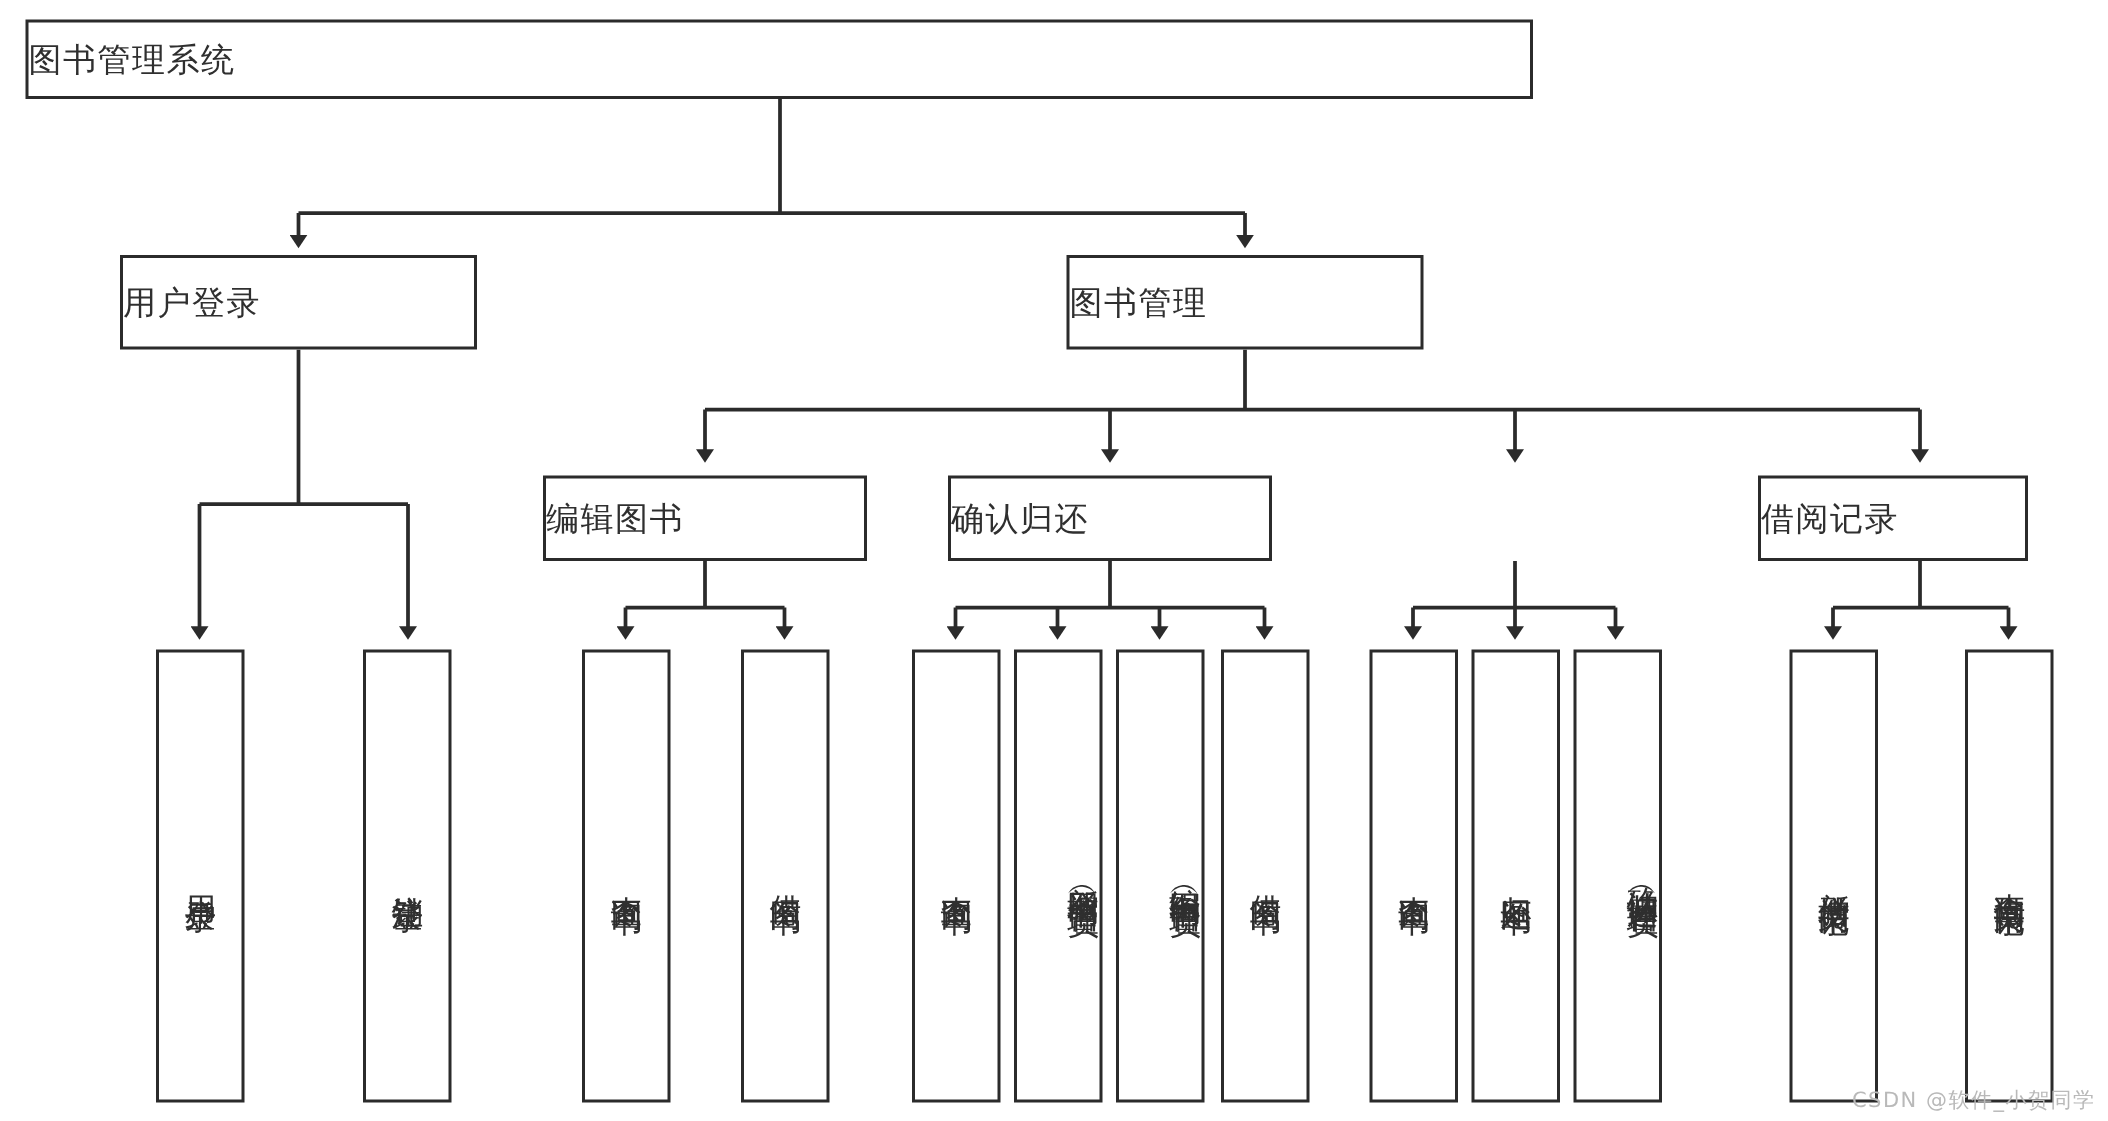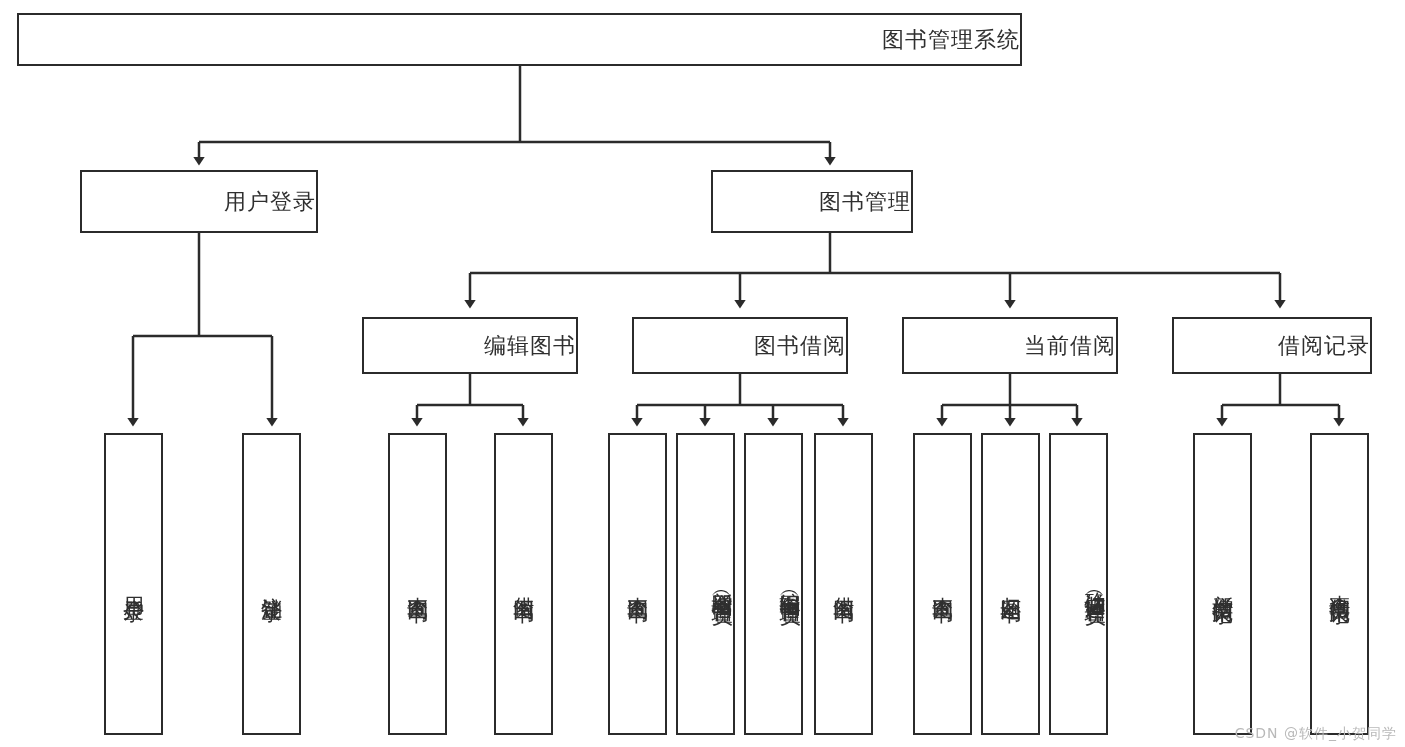--- a/index.html
+++ b/index.html
@@ -13,21 +13,21 @@
   #canvas{position:relative;width:1405px;height:747px;background:#fff;}
   #edges{position:absolute;left:0;top:0;width:1405px;height:747px;}
 
   .node{
     position:absolute;
     box-sizing:border-box;
     background:#ffffff;
     border:2px solid #2b2b2b;
     display:flex;
     align-items:center;
-    justify-content:flex-end;
+    justify-content:flex-start;
     color:#2f2f2f;
   }
   .node.horiz{
     font-size:22px;
     letter-spacing:1px;
   }
   .node.vert{
     writing-mode:vertical-rl;
     text-orientation:upright;
     font-size:21px;
@@ -106,34 +106,31 @@
     </g>
   </svg>
 
   <div class="node horiz" style="left:17px;top:13px;width:1005px;height:53px;">
     <span>图书管理系统</span>
   </div>
 
   <div class="node horiz" style="left:80px;top:170px;width:238px;height:63px;">
     <span>用户登录</span>
   </div>
-  <div class="node horiz" style="left:711px;top:170px;width:202px;height:63px;">
+  <div class="node horiz" style="left:711px;top:170px;width:238px;height:63px;">
     <span>图书管理</span>
   </div>
 
   <div class="node horiz" style="left:362px;top:317px;width:216px;height:57px;">
     <span>编辑图书</span>
   </div>
   <div class="node horiz" style="left:632px;top:317px;width:216px;height:57px;">
-    <span>图书借阅</span>
+    <span>确认归还</span>
   </div>
-  <div class="node horiz" style="left:902px;top:317px;width:216px;height:57px;">
-    <span>当前借阅</span>
-  </div>
-  <div class="node horiz" style="left:1172px;top:317px;width:200px;height:57px;">
+  <div class="node horiz" style="left:1172px;top:317px;width:180px;height:57px;">
     <span>借阅记录</span>
   </div>
 
   <div class="node vert tall" style="left:104px;top:433px;width:59px;height:302px;">
     <span>用户登录</span>
   </div>
   <div class="node vert tall" style="left:242px;top:433px;width:59px;height:302px;">
     <span>注销登录</span>
   </div>
 

